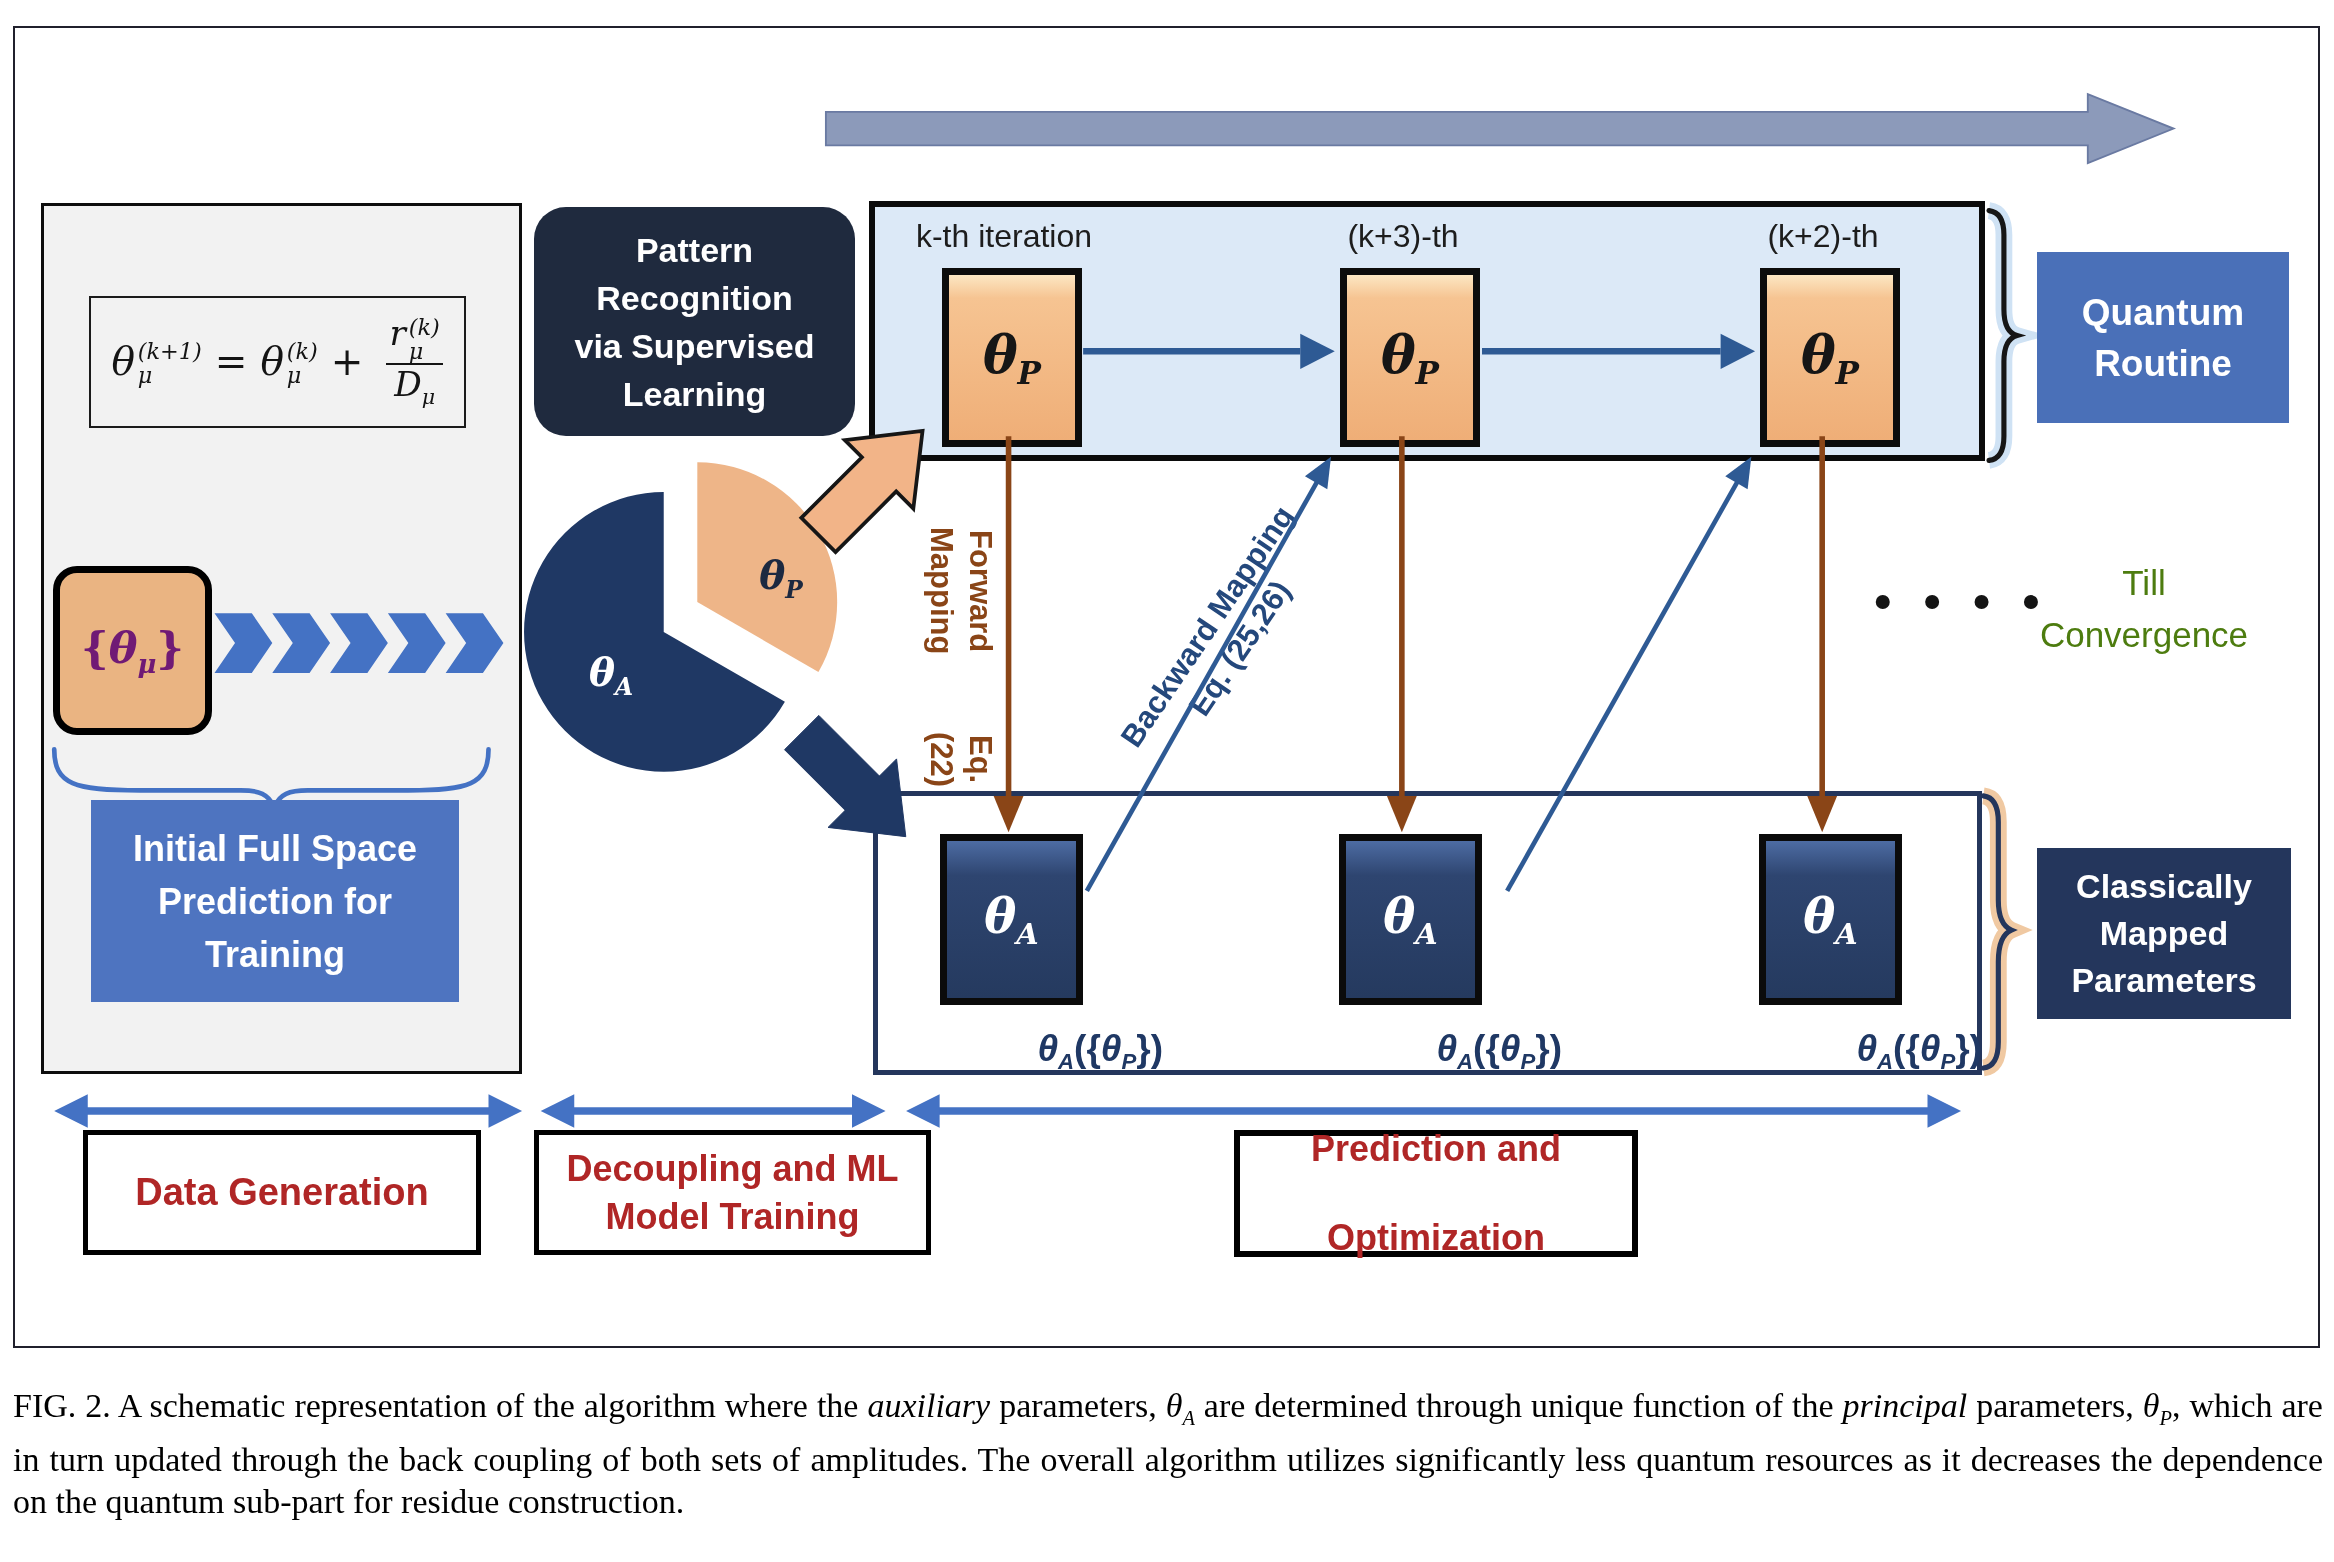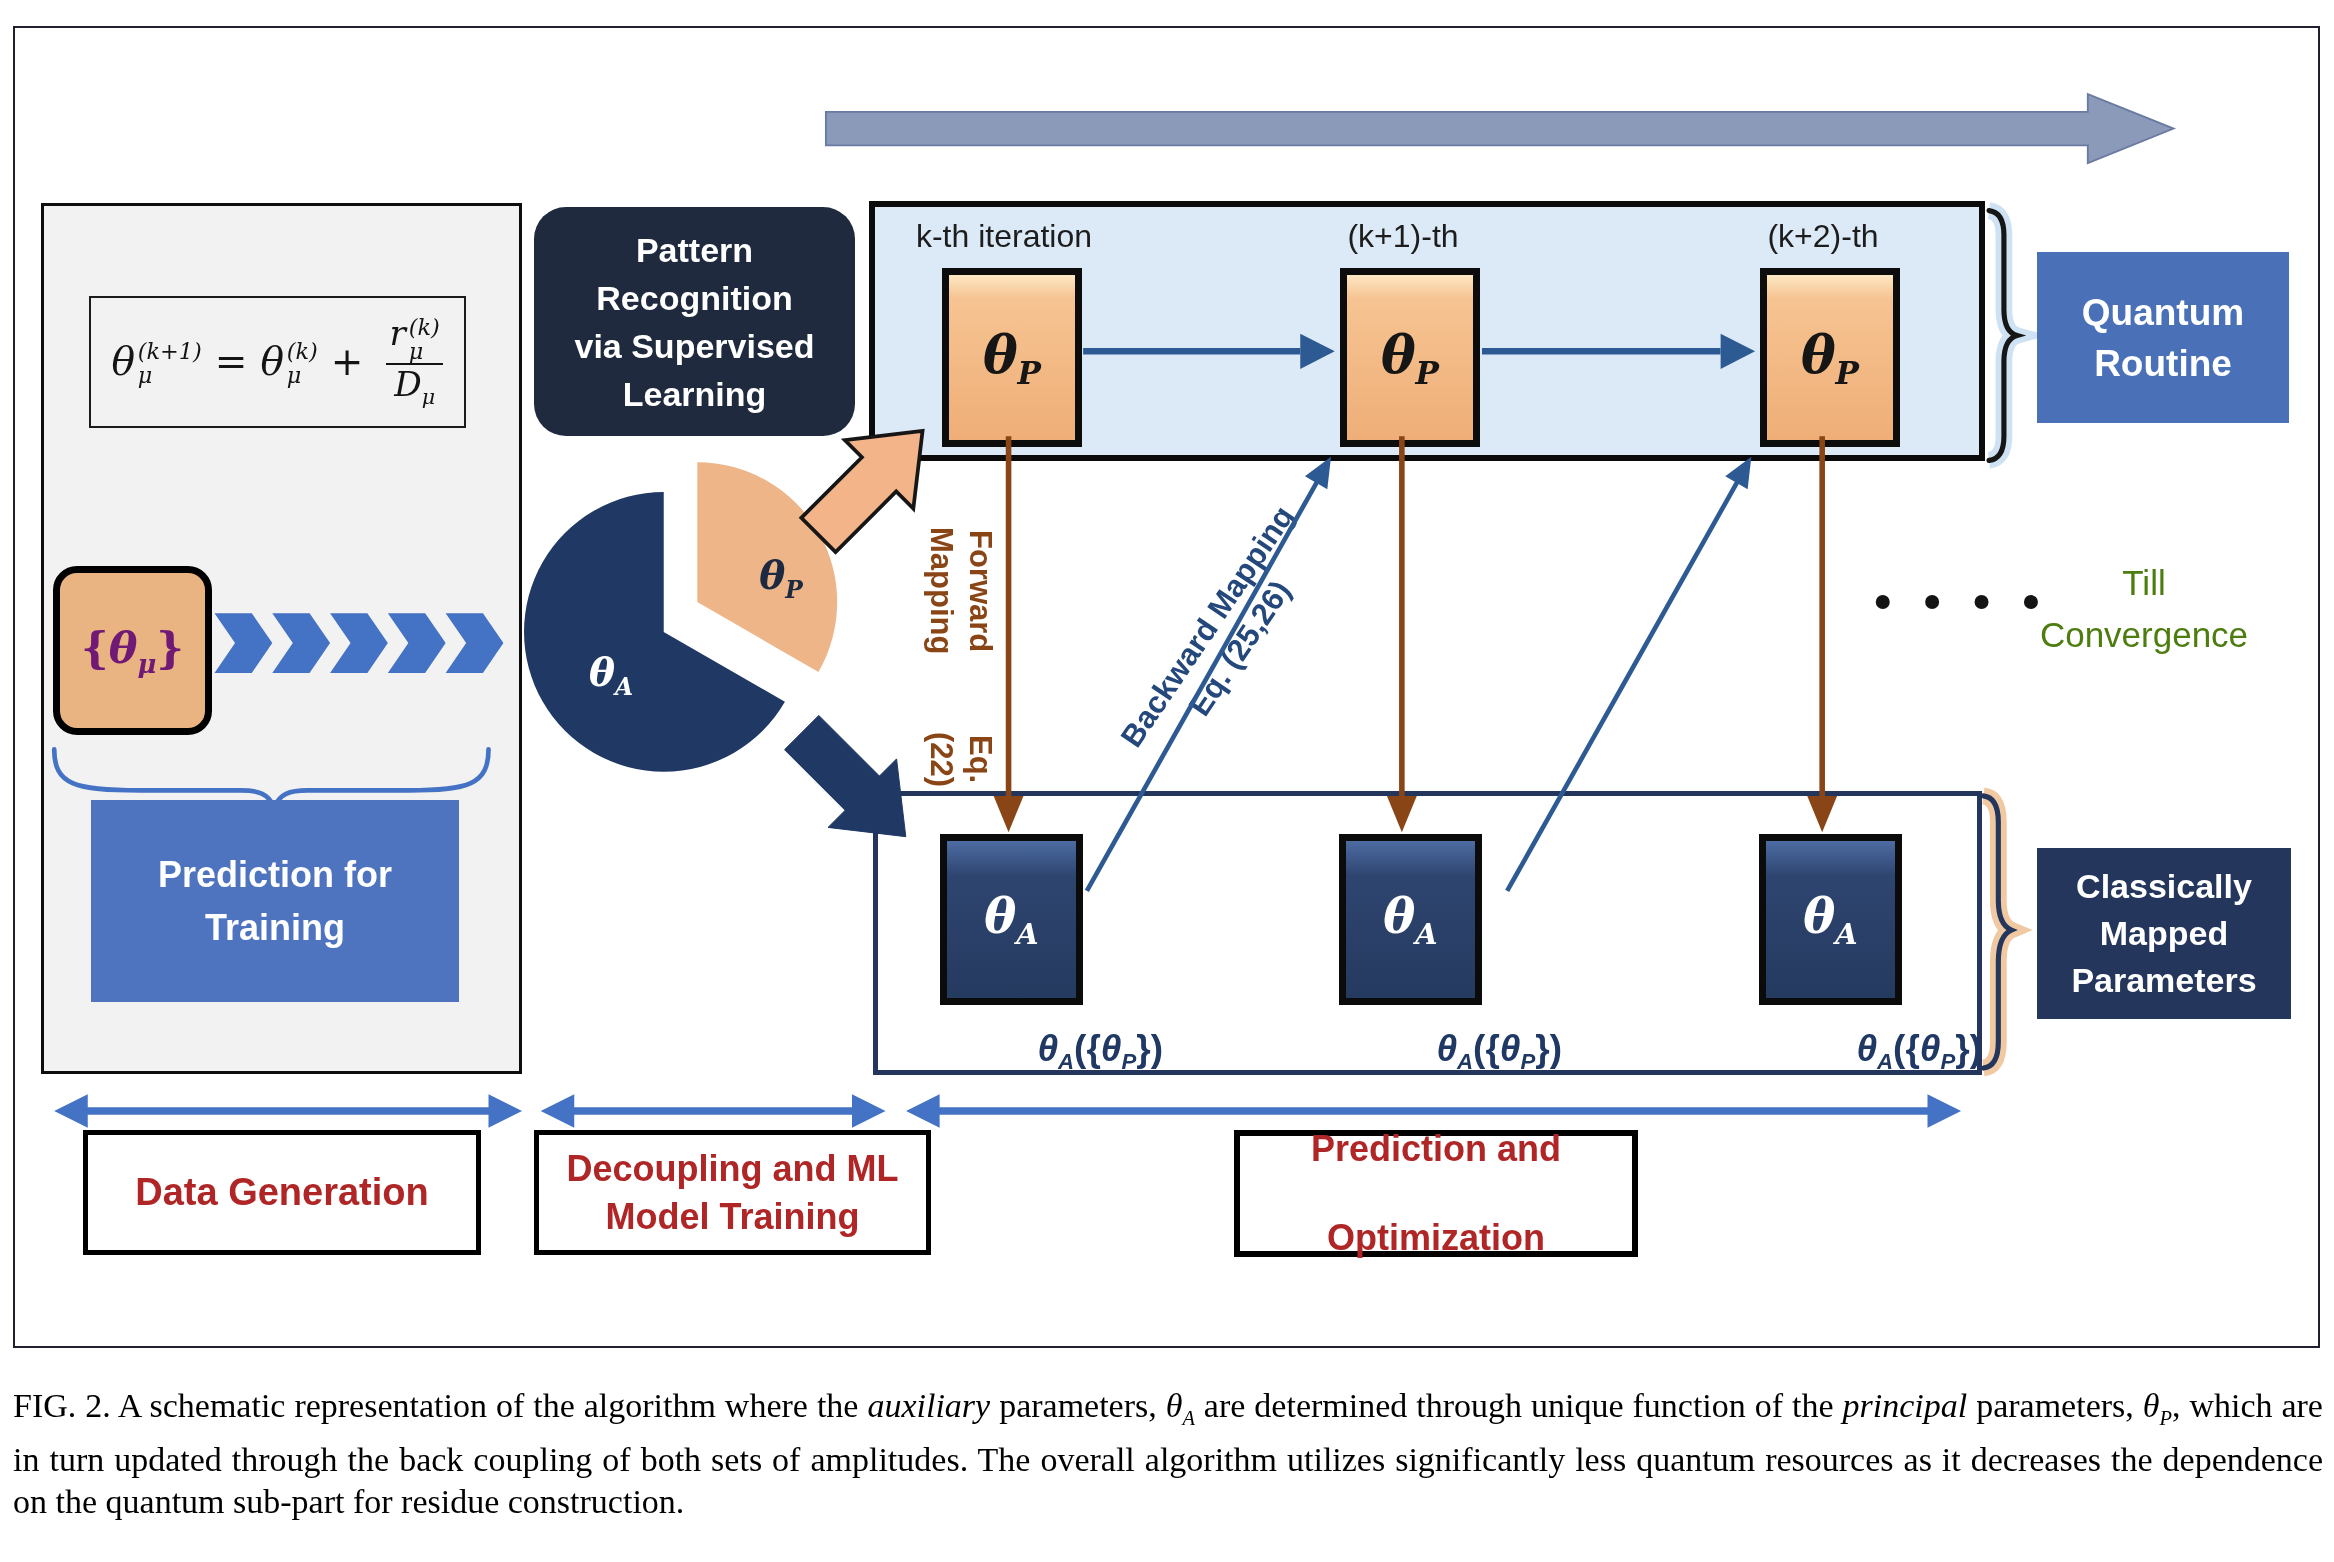--- a/index.html
+++ b/index.html
@@ -156,36 +156,37 @@
         <span class="den"><span class="mi">D</span><sub class="mi">μ</sub></span>
       </span>
     </span>
 </div>
 
 <div class="abs theta-set z2">
   <span><span>{</span><span style="font-style: italic;">θ</span><sub style="font-style: italic;">μ</sub><span>}</span></span>
 </div>
 
 <div class="abs training-box z2">
+  <div>Initial Full Space</div>
   <div>Prediction for</div>
   <div>Training</div>
 </div>
 
 <div class="abs pattern-box z2">
   <div>Pattern</div>
   <div>Recognition</div>
   <div>via Supervised</div>
   <div>Learning</div>
 </div>
 
 <div class="abs pie-label-a serif-math z2"><span style="font-style: italic; font-weight: bold;">θ</span><sub style="font-style: italic; font-weight: bold;">A</sub></div>
 <div class="abs pie-label-p serif-math z2"><span style="font-style: italic; font-weight: bold;">θ</span><sub style="font-style: italic; font-weight: bold;">P</sub></div>
 
 <div class="abs iter-label z2" style="left:855px;">k-th iteration</div>
-<div class="abs iter-label z2" style="left:1254px;">(k+1)-th</div>
+<div class="abs iter-label z2" style="left:1254px;">(k+3)-th</div>
 <div class="abs iter-label z2" style="left:1674px;">(k+2)-th</div>
 
 <div class="abs p-cell z2" style="left:942px;">
     <span><span style="font-style: italic; font-weight: bold;">θ</span><sub style="font-style: italic; font-weight: bold;">P</sub></span>
   </div>
 <div class="abs p-cell z2" style="left:1340px;">
     <span><span style="font-style: italic; font-weight: bold;">θ</span><sub style="font-style: italic; font-weight: bold;">P</sub></span>
   </div>
 <div class="abs p-cell z2" style="left:1760px;">
     <span><span style="font-style: italic; font-weight: bold;">θ</span><sub style="font-style: italic; font-weight: bold;">P</sub></span>

